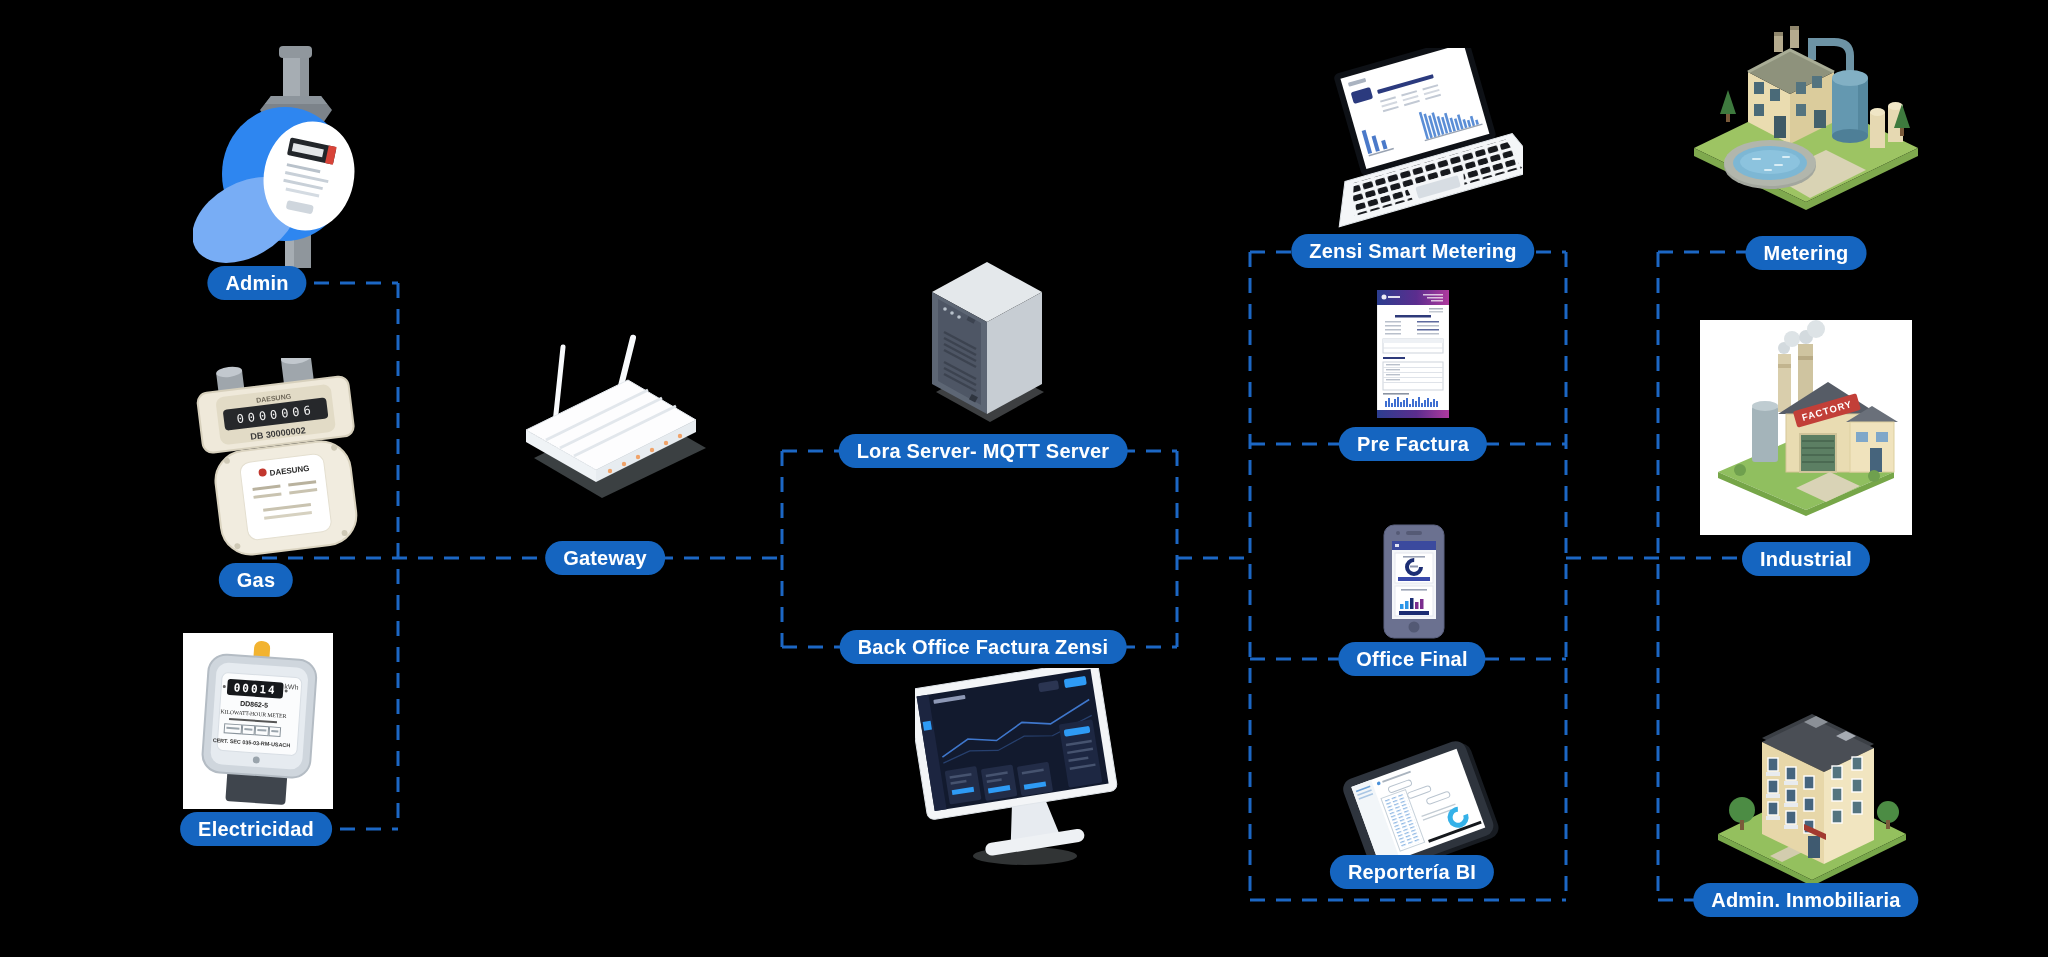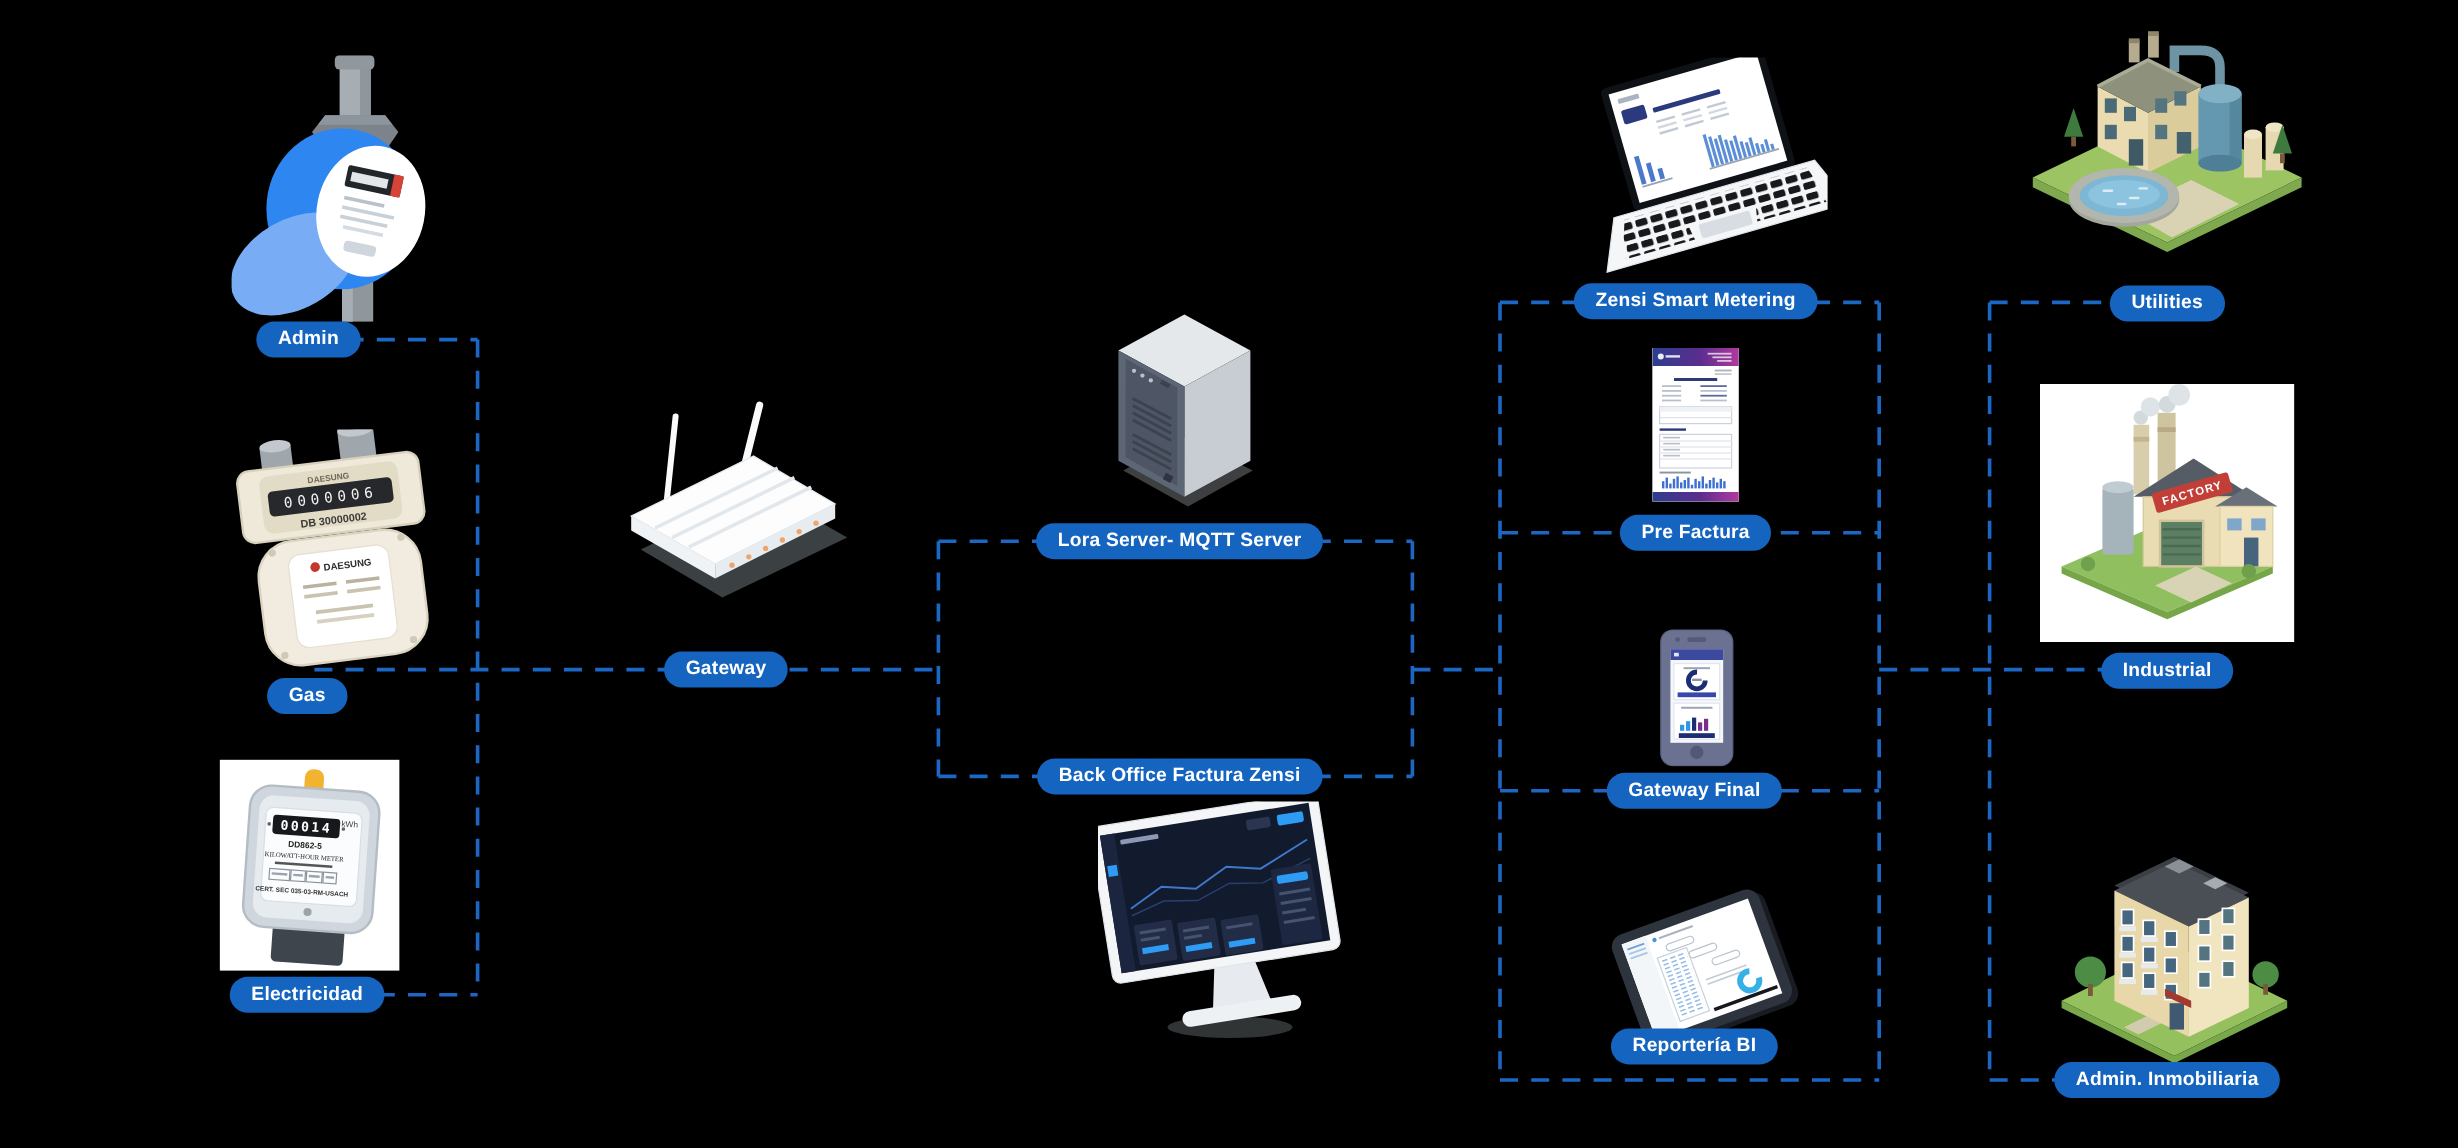--- a/index.html
+++ b/index.html
@@ -2,21 +2,21 @@
 <html><head>
 <meta charset="utf-8">
 <style>
   html,body{margin:0;padding:0;background:#000;}
   .canvas{position:relative;width:2048px;height:957px;background:#000;overflow:hidden;
           font-family:"Liberation Sans",sans-serif;}
   .connectors{position:absolute;left:0;top:0;z-index:1;}
   .node-art{position:absolute;z-index:2;}
   .node-art svg{display:block;}
   .pill{position:absolute;z-index:3;transform:translate(-50%,-50%);
-        background:#1565c0;color:#fff;font-weight:700;font-size:16px;line-height:1;
+        background:#1565c0;color:#fff;font-weight:700;font-size:20px;line-height:1;
         padding:7px 18px;border-radius:999px;white-space:nowrap;letter-spacing:.2px;}
 </style>
 </head>
 <body>
 
 <div class="canvas">
 
   <svg class="connectors" width="2048" height="957" viewBox="0 0 2048 957">
     <g stroke="#1c67c4" stroke-width="3" stroke-dasharray="15 11" fill="none">
 
@@ -521,19 +521,19 @@
   </div>
 
   <div class="pill" style="left:257px;top:283px">Admin</div>
   <div class="pill" style="left:256px;top:580px">Gas</div>
   <div class="pill" style="left:256px;top:829px">Electricidad</div>
   <div class="pill" style="left:605px;top:558px">Gateway</div>
   <div class="pill" style="left:983px;top:451px">Lora Server- MQTT Server</div>
   <div class="pill" style="left:983px;top:647px">Back Office Factura Zensi</div>
   <div class="pill" style="left:1413px;top:251px">Zensi Smart Metering</div>
   <div class="pill" style="left:1413px;top:444px">Pre Factura</div>
-  <div class="pill" style="left:1412px;top:659px">Gateway Final</div>
+  <div class="pill" style="left:1412px;top:659px">Office Final</div>
   <div class="pill" style="left:1412px;top:872px">Reportería BI</div>
-  <div class="pill" style="left:1806px;top:253px">Utilities</div>
+  <div class="pill" style="left:1806px;top:253px">Metering</div>
   <div class="pill" style="left:1806px;top:559px">Industrial</div>
   <div class="pill" style="left:1806px;top:900px">Admin. Inmobiliaria</div>
 
 </div>
 
 </body></html>

